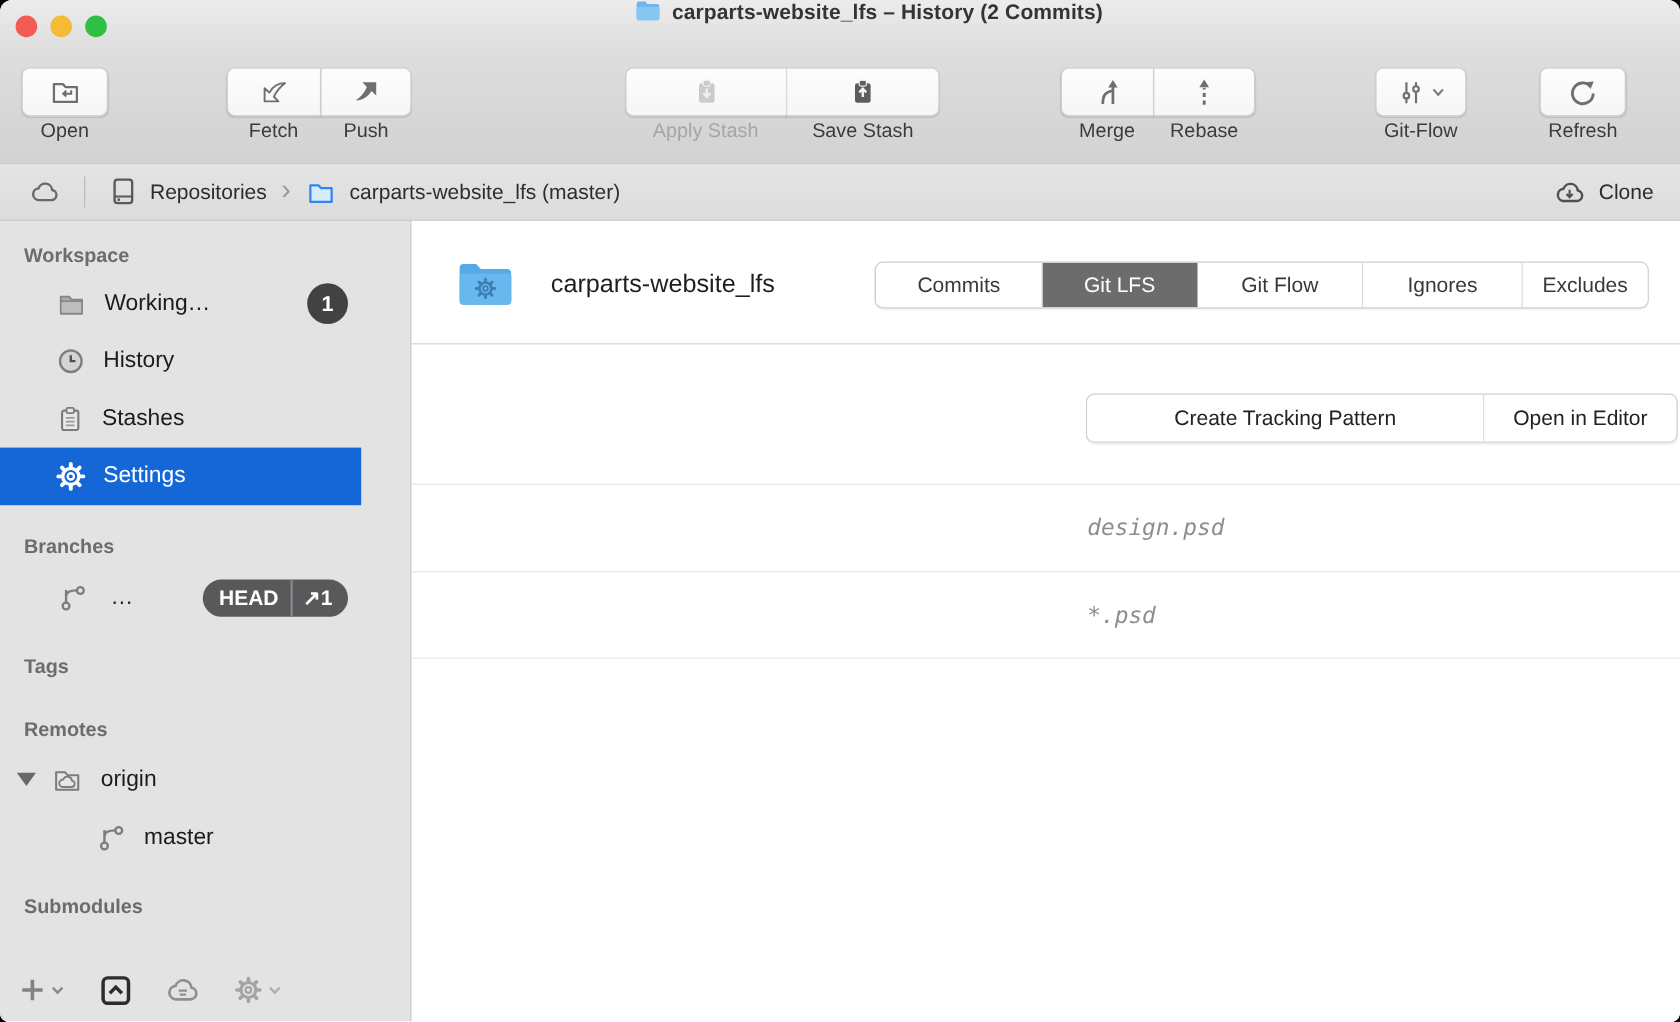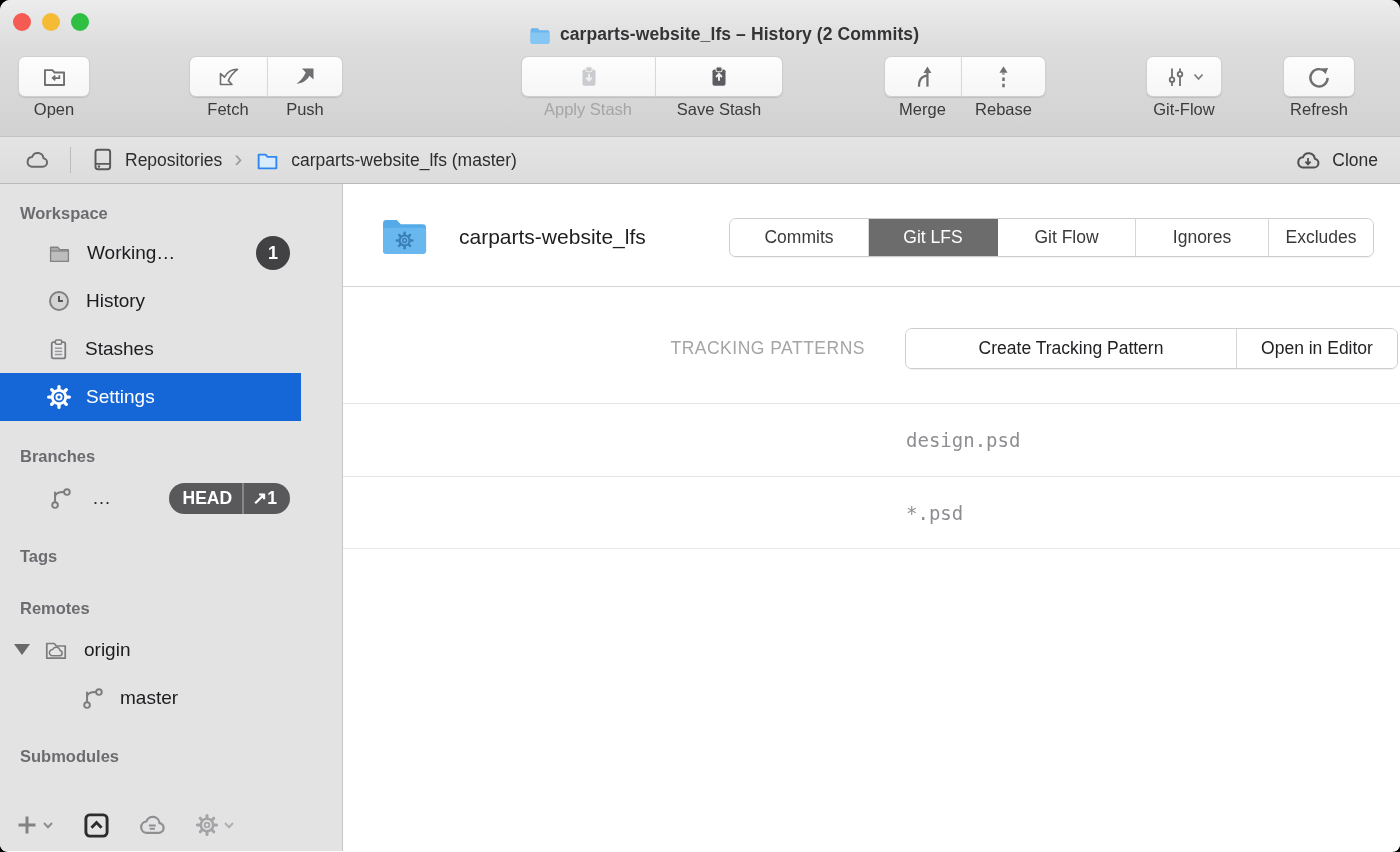--- a/index.html
+++ b/index.html
@@ -6,21 +6,21 @@
   html,body { width:1400px; height:852px; background:#000; font-family:"Liberation Sans",sans-serif; }
   .window { position:relative; width:1400px; height:852px; border-radius:10px 10px 8px 8px; overflow:hidden; background:#fff; }
 
   
   .titlebar { position:relative; height:45px; background:linear-gradient(#ececec,#dddddd); }
   .lights { position:absolute; left:13px; top:13px; display:flex; gap:11px; }
   .light { width:18px; height:18px; border-radius:50%; }
   .light.red { background:#f35b53; }
   .light.yellow { background:#f5bb34; }
   .light.green { background:#2fc043; }
-  .title-wrap { position:absolute; left:0; right:0; top:0; height:45px; display:flex; align-items:flex-end; justify-content:center; gap:9px;padding-left:48px; }
+  .title-wrap { position:absolute; left:0; right:0; top:0; height:45px; display:flex; align-items:flex-start; justify-content:center; gap:9px;padding-left:48px; }
   .title-text { font-size:17.5px; font-weight:600; color:#343436; letter-spacing:.1px; }
 
   
   .toolbar { position:relative; height:92px; background:linear-gradient(#dddddd,#d2d2d2); border-bottom:1px solid #c2c2c2; }
   .tb-col { position:absolute; top:11px; display:flex; flex-direction:column; align-items:center; }
   .tb-btn { height:41px; background:linear-gradient(#fdfdfd,#f6f6f6); border:1px solid #cfcfcf; box-shadow:0 1px 1px rgba(0,0,0,.12); display:flex; align-items:center; justify-content:center; }
   .tb-btn.single { border-radius:7px; }
   .tb-group { position:absolute; top:11px; display:flex; }
   .tb-group .tb-col { position:static; }
   .tb-group .tb-btn { border-radius:0; border-right:none; width:100%; }
@@ -67,21 +67,21 @@
   .tab.selected { background:#6c6c6c; color:#fff; border-right-color:#6c6c6c; }
 
   .tracking-row { position:absolute; top:144px; left:0; right:0; height:41px; }
   .tracking-label { position:absolute; left:0; top:0; width:522px; height:41px; line-height:41px; text-align:right; font-size:17.5px; color:#a5a5a7; letter-spacing:.5px; }
   .tracking-btns { position:absolute; left:562px; right:2px; top:0; height:41px; display:flex; border:1px solid #cecece; border-radius:7px; background:#fff; box-shadow:0 1px 1px rgba(0,0,0,.06); overflow:hidden; }
   .tr-btn { display:flex; align-items:center; justify-content:center; font-size:17.5px; color:#222224; background:#fff; }
   .tr-btn.first { width:331px; border-right:1px solid #d6d6d6; }
   .tr-btn.second { flex:1; }
 
   .pattern-list { position:absolute; top:219px; left:0; right:0; }
-  .pattern-row { height:73px; border-top:1px solid #e5e5e5; display:flex; align-items:center; padding-left:563px; font-family:"DejaVu Sans Mono",monospace; font-size:19px; color:#8c8e91; }
+  .pattern-row { height:73px; border-top:1px solid #e5e5e5; display:flex; align-items:center; padding-left:563px; font-family:"DejaVu Sans Mono",monospace; font-size:19px; color:#8c8e91;font-style:italic; }
   .pattern-row:last-child { border-bottom:1px solid #e9e9e9; }
 
   svg { display:block; }
 </style>
 </head>
 <body>
 
 <svg width="0" height="0" style="position:absolute">
   <defs>
     <symbol id="sym-gear" viewBox="0 0 24 24">
@@ -384,21 +384,20 @@
         <div class="tabs">
           <div class="tab" style="width:139px">Commits</div>
           <div class="tab selected" style="width:129px">Git LFS</div>
           <div class="tab" style="width:138px">Git Flow</div>
           <div class="tab" style="width:133px">Ignores</div>
           <div class="tab" style="flex:1">Excludes</div>
         </div>
       </div>
 
       <div class="tracking-row">
-        <div class="tracking-label">TRACKING PATTERNS</div>
         <div class="tracking-btns">
           <div class="tr-btn first">Create Tracking Pattern</div>
           <div class="tr-btn second">Open in Editor</div>
         </div>
       </div>
 
       <div class="pattern-list">
         <div class="pattern-row">design.psd</div>
         <div class="pattern-row">*.psd</div>
       </div>

